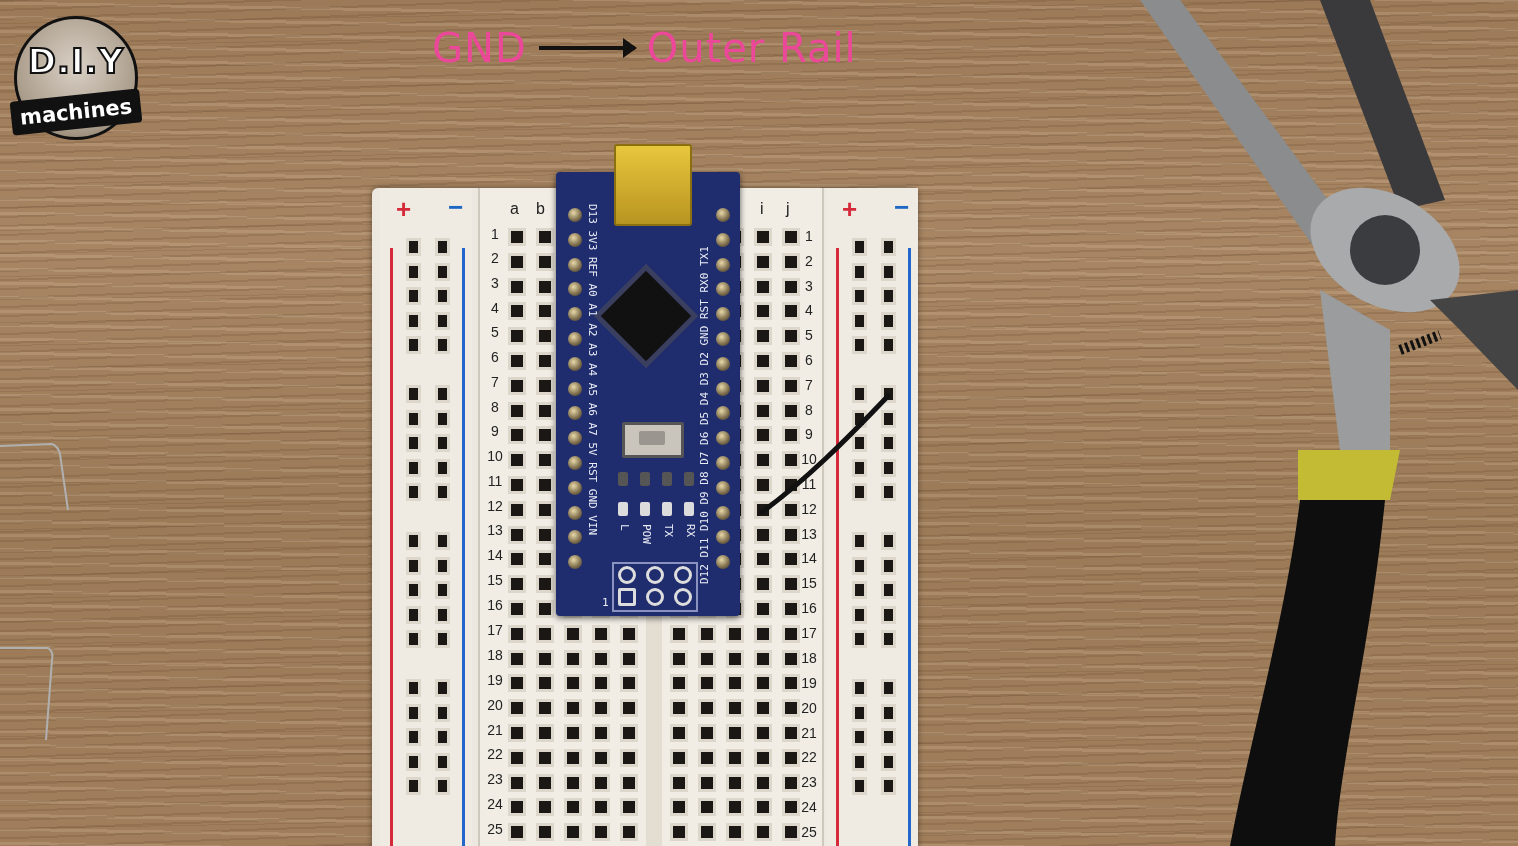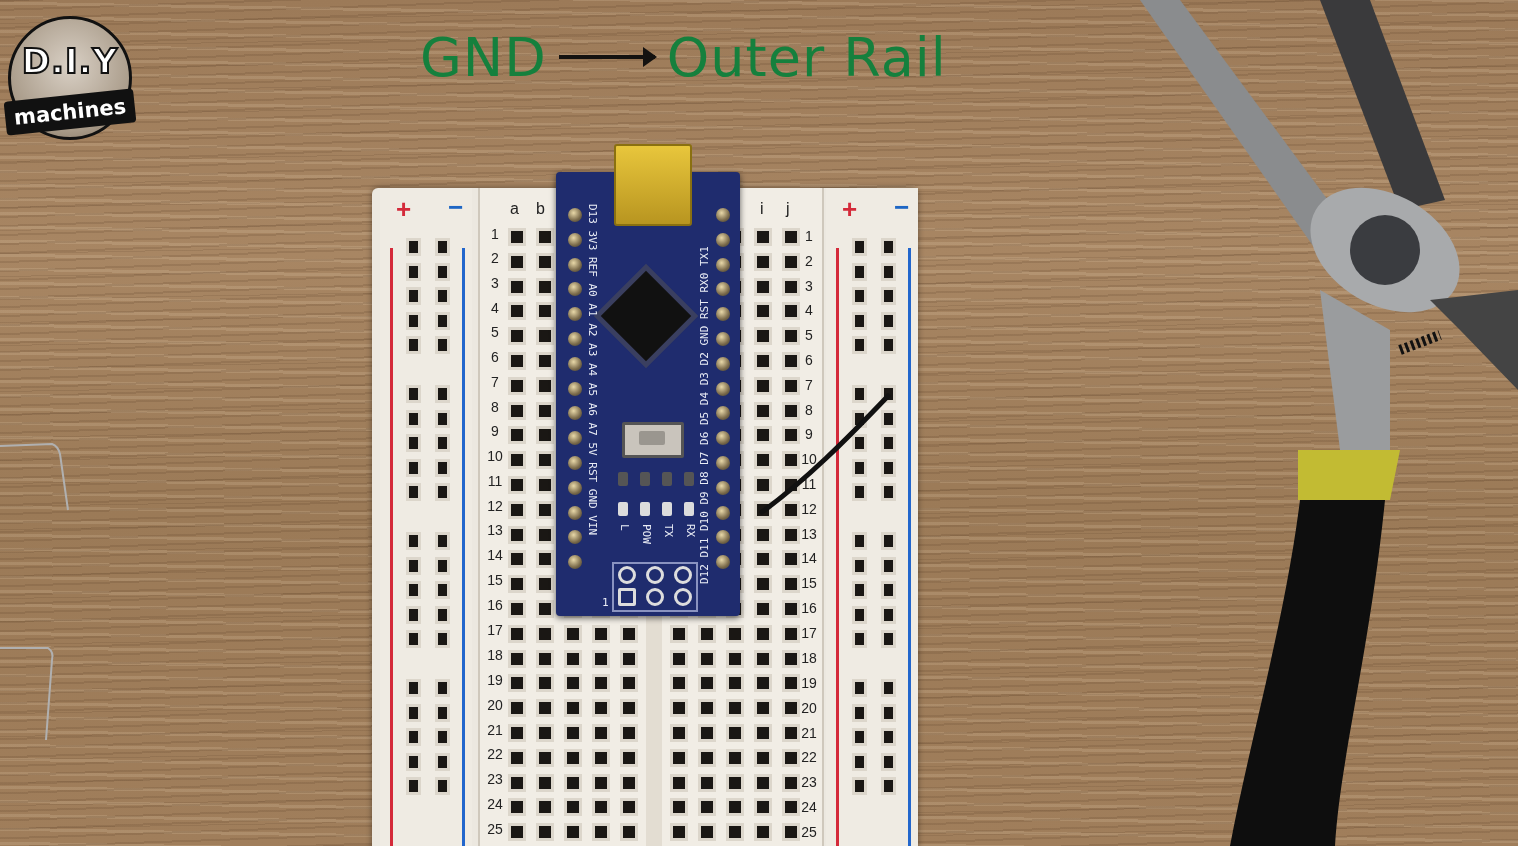--- a/index.html
+++ b/index.html
@@ -6,28 +6,28 @@
   body{width:1518px;height:846px;overflow:hidden;position:relative;
     font-family:"Liberation Sans",sans-serif;
     background:
       repeating-linear-gradient(178deg, rgba(90,62,38,0.18) 0px, rgba(90,62,38,0.18) 2px, transparent 2px, transparent 9px),
       repeating-linear-gradient(181deg, rgba(255,235,205,0.14) 0px, rgba(255,235,205,0.14) 3px, transparent 3px, transparent 14px),
       repeating-linear-gradient(179deg, rgba(70,45,25,0.12) 0px, rgba(70,45,25,0.12) 1px, transparent 1px, transparent 23px),
       linear-gradient(180deg,#9c7a58 0%,#a88663 30%,#9b7a57 60%,#a07e5b 100%);
   }
   .abs{position:absolute;}
   
-  .logo{left:8px;top:16px;width:124px;height:124px;border-radius:50%;
+  .logo{left:14px;top:16px;width:124px;height:124px;border-radius:50%;
     border:3px solid #111;background:radial-gradient(circle at 50% 40%,#d9d0c5,#a89a88 70%,#7a6a58);box-sizing:border-box;}
   .logo-top{position:absolute;left:0;right:0;top:22px;text-align:center;font-size:34px;font-weight:bold;color:#fff;
     -webkit-text-stroke:2px #111;letter-spacing:1px;font-family:"DejaVu Sans",sans-serif;}
   .logo-banner{position:absolute;left:-6px;right:-6px;top:76px;height:34px;background:#111;transform:rotate(-6deg);
     border-radius:4px;text-align:center;color:#fff;font-weight:bold;font-size:21px;line-height:34px;font-family:"DejaVu Sans",sans-serif;}
   
-  .caption{left:420px;top:22px;font-size:54px;color:#15803d;font-family:"DejaVu Sans",sans-serif;letter-spacing:1px;white-space:nowrap;}
+  .caption{left:432px;top:22px;font-size:40px;color:#ec4899;font-family:"DejaVu Sans",sans-serif;letter-spacing:1px;white-space:nowrap;}
   .caption .arrow{display:inline-block;width:96px;height:4px;background:#141210;vertical-align:middle;position:relative;margin:0 12px;}
   .caption .arrow:after{content:"";position:absolute;right:-2px;top:-8px;border-left:14px solid #141210;border-top:10px solid transparent;border-bottom:10px solid transparent;}
   .caption .w{display:inline-block;vertical-align:middle;}
   
   .bb{left:372px;top:188px;width:546px;height:670px;background:#ece8e0;border-radius:6px;box-shadow:0 0 6px rgba(0,0,0,.4);}
   .rail{position:absolute;top:0;bottom:0;width:92px;background:#efebe3;}
   .rail.left{left:8px;}
   .rail.right{left:454px;}
   .rail .plus{position:absolute;top:6px;left:16px;color:#d42a3a;font-size:26px;font-weight:bold;}
   .rail .minus{position:absolute;top:4px;left:68px;color:#1e66c4;font-size:26px;font-weight:bold;}

